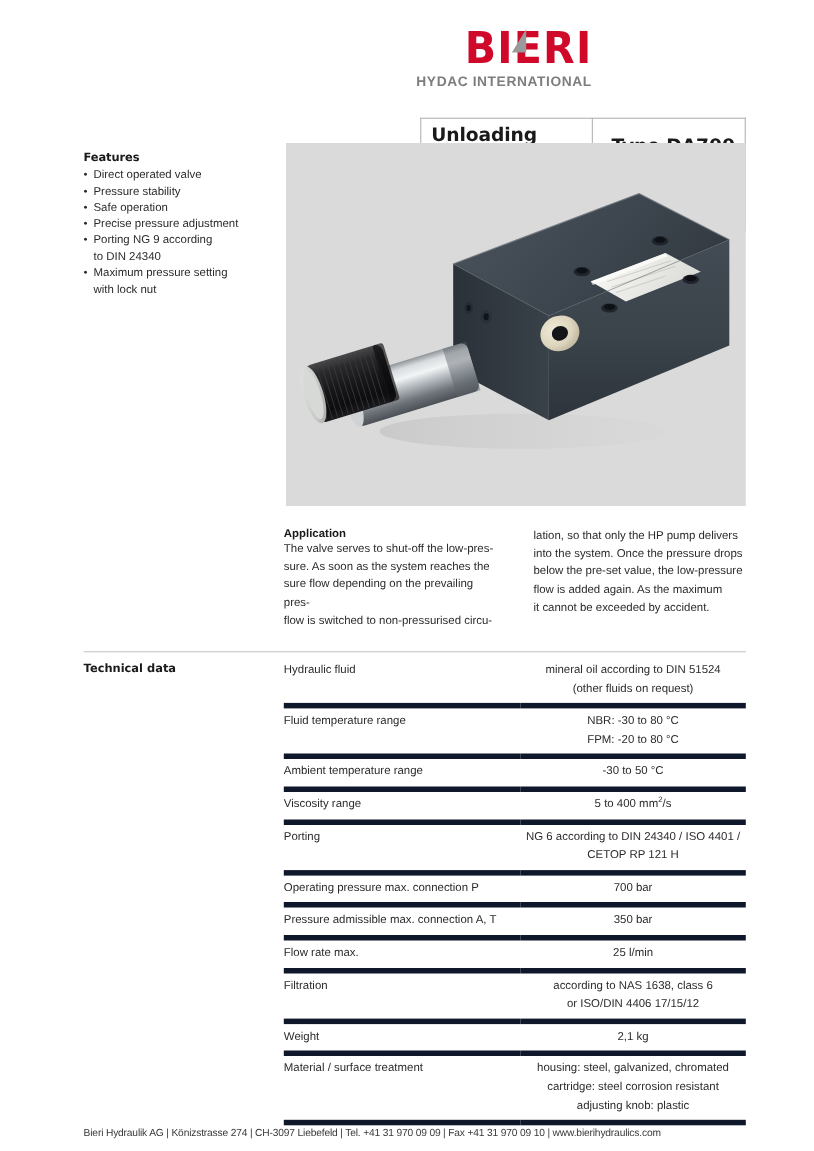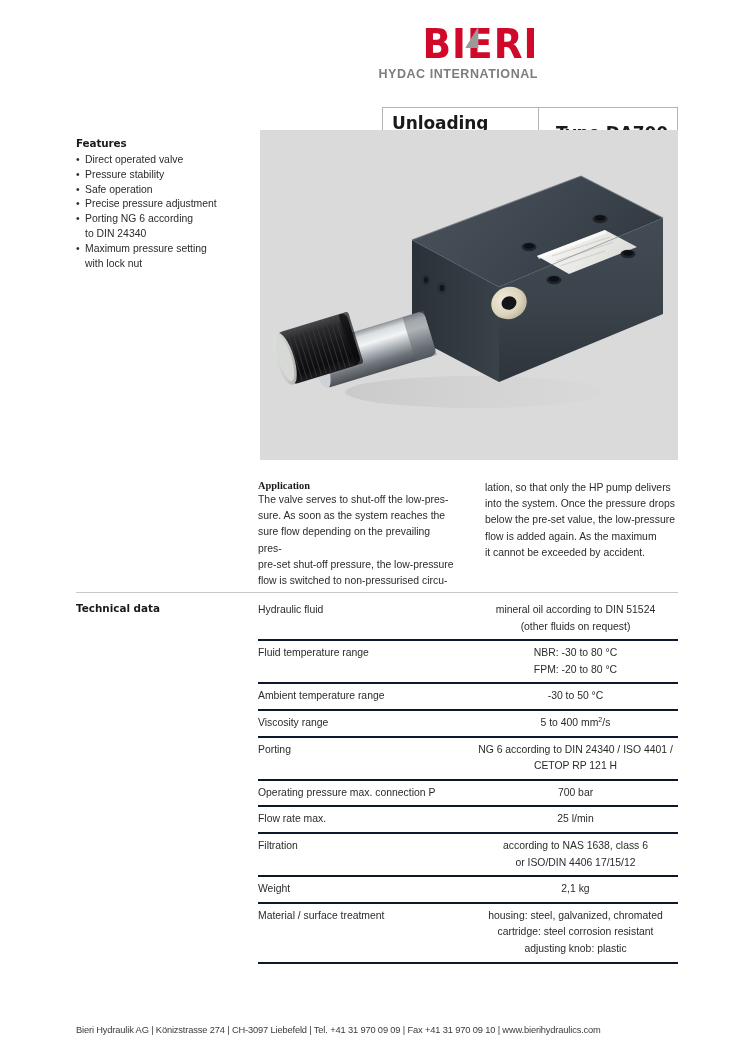--- a/index.html
+++ b/index.html
@@ -87,39 +87,39 @@
     overflow: hidden;
   }
   .valve { position: absolute; left: 0; top: 0; width: 418px; height: 330px; }
 
   
   .application { position: absolute; left: 258px; top: 480px; width: 424px; }
   .app-cols { display: flex; gap: 30px; }
   .app-col { width: 197px; }
   .app-title {
     font-size: 10.4px; font-weight: bold; margin-bottom: 1px;
-    font-family: Liberation Serif, serif;
+    font-family: Liberation Sans, sans-serif;
   }
   .app-line { font-size: 10.4px; line-height: 16.2px; color: #2b2b2b; }
 
   
   .td-rule {
     position: absolute; left: 76px; top: 592px;
     width: 602px; height: 1px; background: #c8c8c8;
   }
   .td-label {
     position: absolute; left: 76px; top: 602px;
     font-size: 10.4px; font-weight: bold;
     font-family: "DejaVu Sans", sans-serif;
   }
   .td-table {
     position: absolute; left: 258px; top: 598px;
     width: 420px; border-collapse: collapse;
   }
-  .td-table tr { border-bottom: 2px solid #0f172a; }
+  .td-table tr { border-bottom: 5px solid #0f172a; }
   .td-table td {
     vertical-align: top;
     font-size: 10.4px;
     line-height: 16.6px;
     padding: 4px 0 4px 0;
     color: #2b2b2b;
   }
   .td-key { width: 215px; padding-right: 8px; }
   .td-val { width: 205px; text-align: center; }
   .td-val div, .td-key div { white-space: nowrap; }
@@ -159,21 +159,21 @@
   </tbody>
     </table>
 
   <div class="features">
     <h3>Features</h3>
     <ul>
       <li><span class="bullet">•</span><span>Direct operated valve</span></li>
       <li><span class="bullet">•</span><span>Pressure stability</span></li>
       <li><span class="bullet">•</span><span>Safe operation</span></li>
       <li><span class="bullet">•</span><span>Precise pressure adjustment</span></li>
-      <li><span class="bullet">•</span><span>Porting NG 6 according</span></li>
+      <li><span class="bullet">•</span><span>Porting NG 9 according</span></li>
       <li class="cont"><span>to DIN 24340</span></li>
       <li><span class="bullet">•</span><span>Maximum pressure setting</span></li>
       <li class="cont"><span>with lock nut</span></li>
     </ul>
   </div>
 
   <div class="photo">
     <svg class="valve" viewBox="0 0 418 330" xmlns="http://www.w3.org/2000/svg">
       <defs>
         <linearGradient id="gTop" x1="0" y1="0" x2="1" y2="0.4">
@@ -296,21 +296,20 @@
     </svg>
   </div>
 
   <div class="application">
     <div class="app-cols">
       <div class="app-col">
         <div class="app-title">Application</div>
         <div class="app-line">The valve serves to shut-off the low-pres-</div>
         <div class="app-line">sure. As soon as the system reaches the</div>
         <div class="app-line">sure flow depending on the prevailing pres-</div>
-        <div class="app-line">pre-set shut-off pressure, the low-pressure</div>
         <div class="app-line">flow is switched to non-pressurised circu-</div>
       </div>
       <div class="app-col">
         <div class="app-line">lation, so that only the HP pump delivers</div>
         <div class="app-line">into the system. Once the pressure drops</div>
         <div class="app-line">below the pre-set value, the low-pressure</div>
         <div class="app-line">flow is added again. As the maximum</div>
         <div class="app-line">it cannot be exceeded by accident.</div>
       </div>
     </div>
@@ -367,20 +366,28 @@
     <tr>
       <td class="td-key">
         <div>Operating pressure max. connection P</div>
       </td>
       <td class="td-val">
         <div>700 bar</div>
       </td>
     </tr>
     <tr>
       <td class="td-key">
+        <div>Pressure admissible max. connection A, T</div>
+      </td>
+      <td class="td-val">
+        <div>350 bar</div>
+      </td>
+    </tr>
+    <tr>
+      <td class="td-key">
         <div>Flow rate max.</div>
       </td>
       <td class="td-val">
         <div>25 l/min</div>
       </td>
     </tr>
     <tr>
       <td class="td-key">
         <div>Filtration</div>
       </td>

